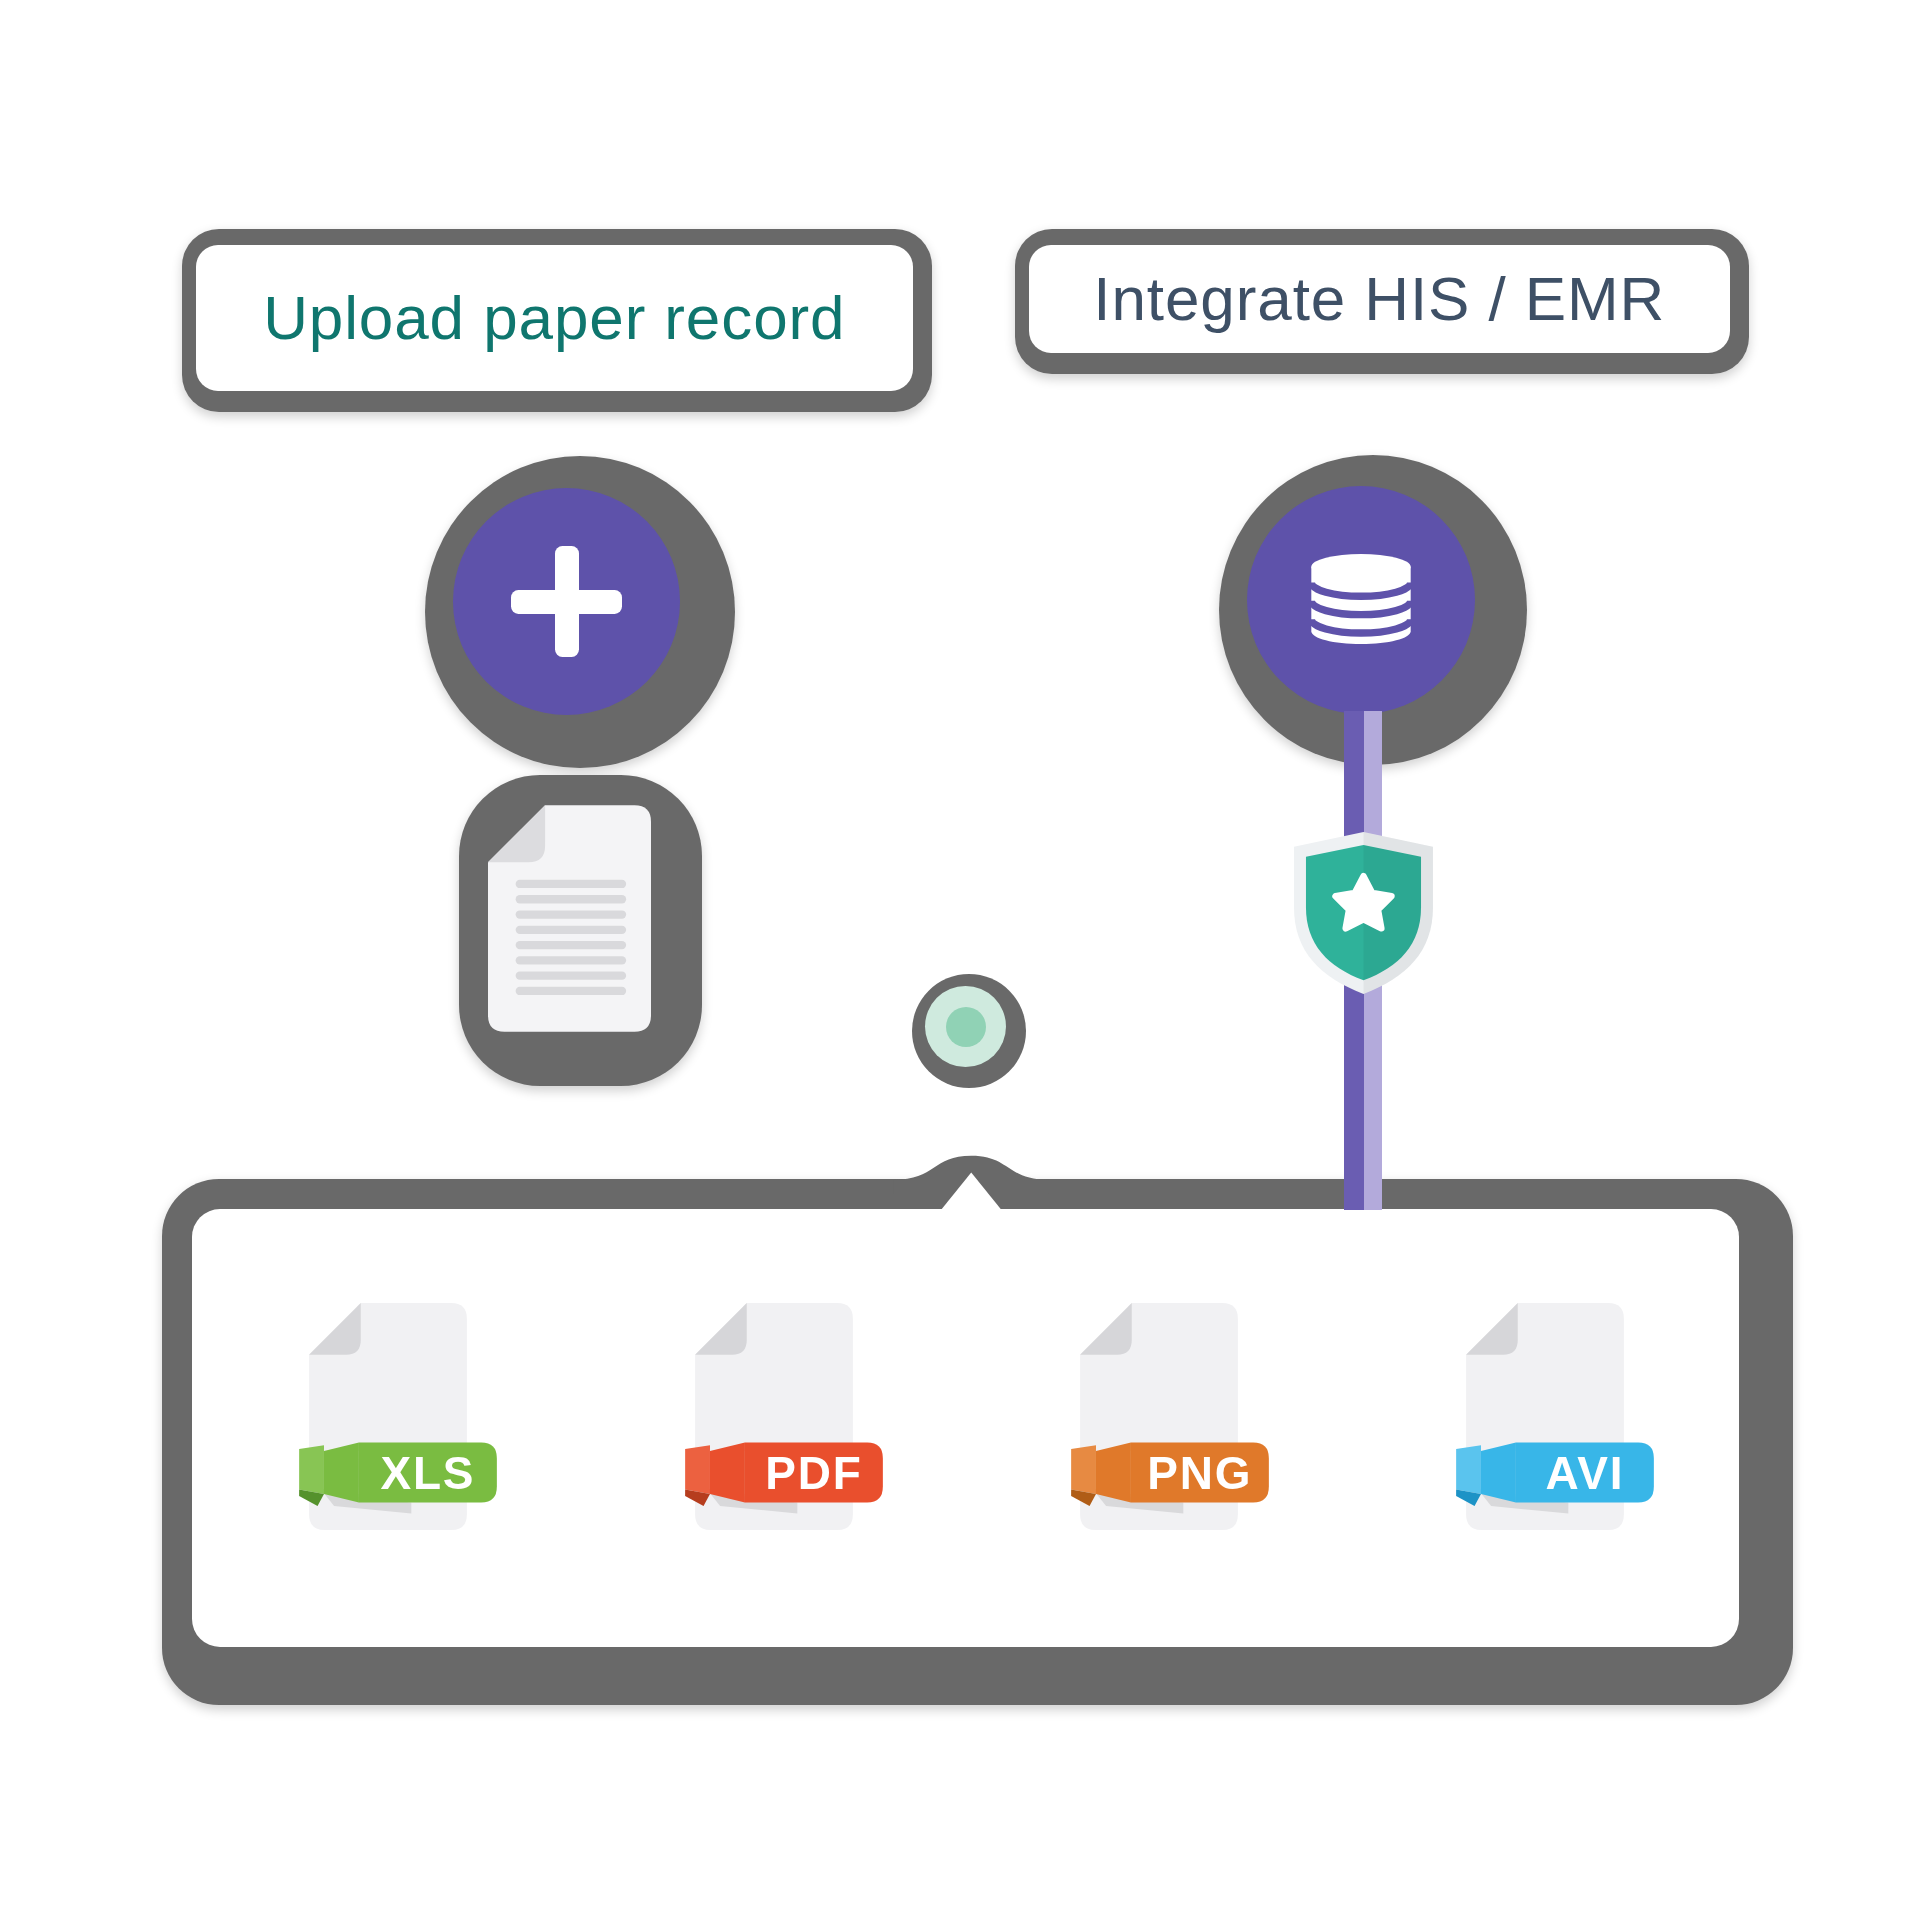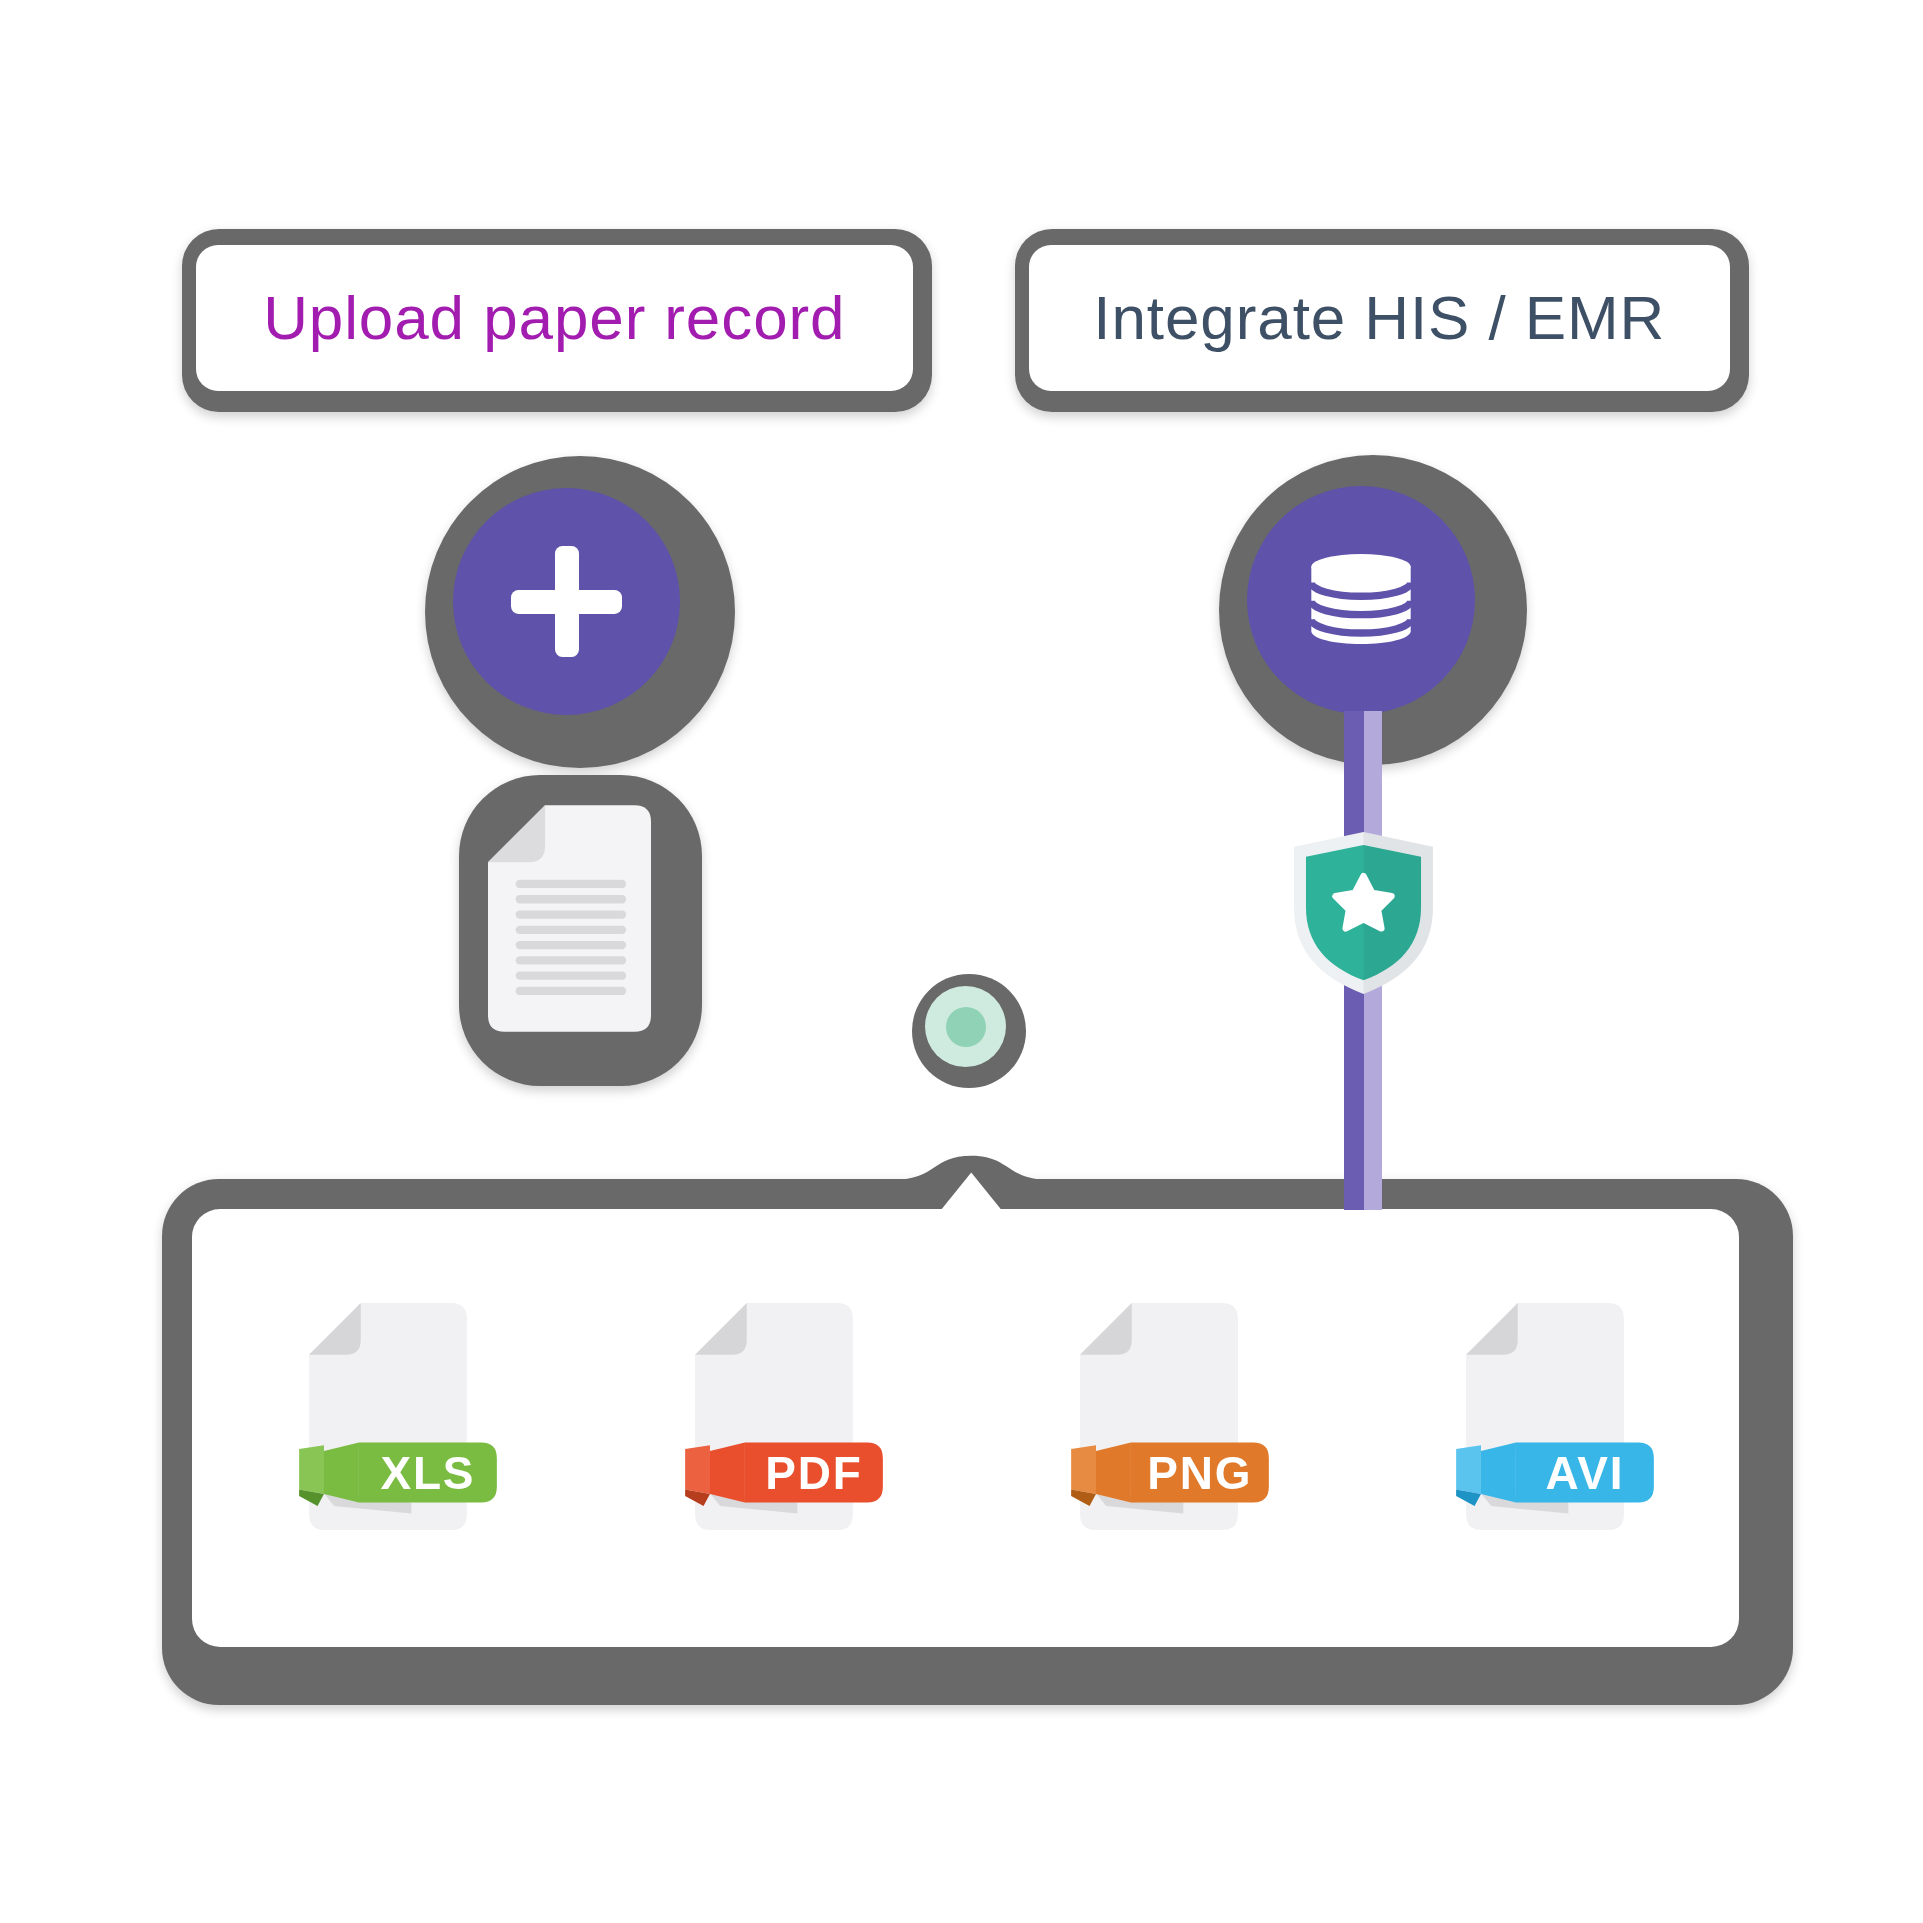--- a/index.html
+++ b/index.html
@@ -14,24 +14,24 @@
   .plusbar{position:absolute;background:#fff;border-radius:7.4px;}
   .z1{z-index:1}.z2{z-index:2}.z3{z-index:3}.z4{z-index:4}
 </style>
 </head>
 <body>
 
 <div class="canvas">
 
   <div class="slab label-outer" style="left: 182px; top: 229px; width: 750px; height: 183px; background: rgb(105, 105, 105);">
     <div class="label-inner">
-      <span style="color: #a21caf;">Upload paper record</span>
+      <span style="color: #0f766e;">Upload paper record</span>
     </div>
   </div>
-  <div class="slab label-outer" style="left: 1015px; top: 229px; width: 734px; height: 183px; background: rgb(105, 105, 105);">
+  <div class="slab label-outer" style="left: 1015px; top: 229px; width: 734px; height: 145px; background: rgb(105, 105, 105);">
     <div class="label-inner">
       <span style="color: rgb(62, 80, 102);">Integrate HIS / EMR</span>
     </div>
   </div>
 
   <div class="slab circle z2" style="left: 425px; top: 456px; width: 310px; height: 312px; background: rgb(105, 105, 105);">
     <div class="abs circle" style="left: 28px; top: 32px; width: 227px; height: 227px; background: rgb(94, 82, 170);">
       <div>
         <div class="plusbar" style="left:58px;top:102px;width:111px;height:24px;"></div>
         <div class="plusbar" style="left:102px;top:58px;width:24px;height:111px;"></div>

